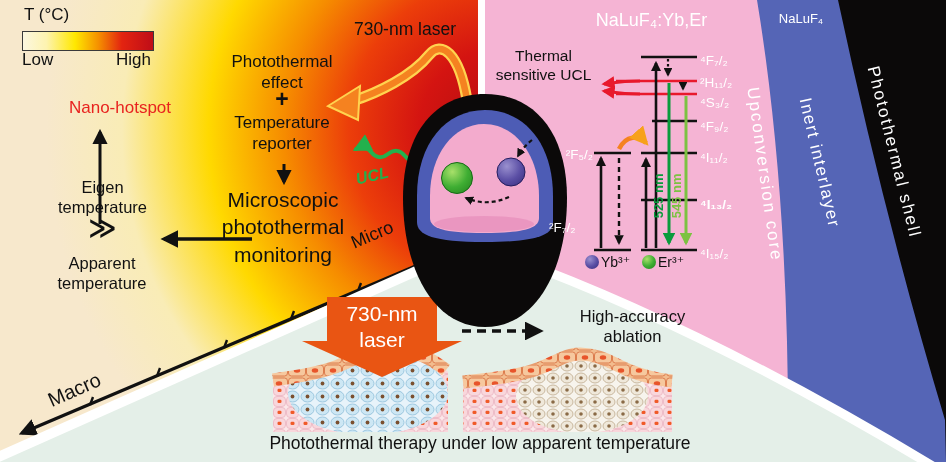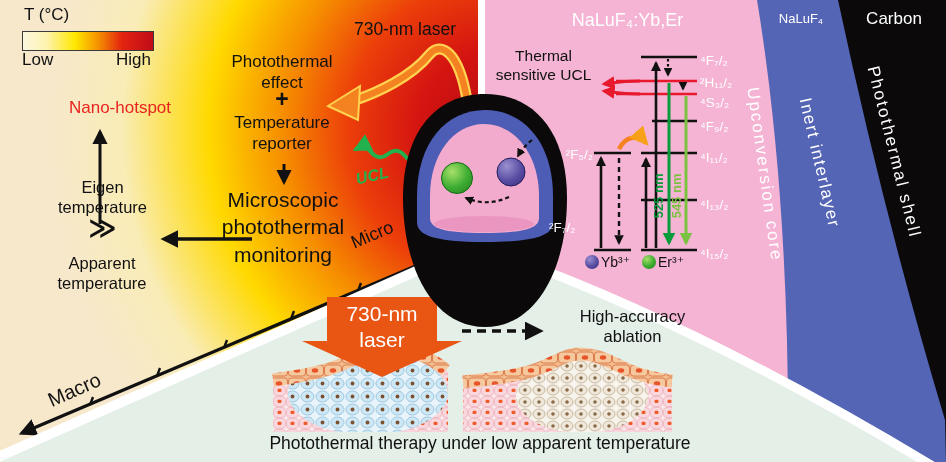--- a/index.html
+++ b/index.html
@@ -203,44 +203,43 @@
   <div class="txt c" style="left:207px;top:113px;width:150px;font-size:17px;">Temperature
 reporter</div>
   <div class="txt c" style="left:203px;top:186px;width:160px;font-size:21px;line-height:1.3;">Microscopic
 photothermal
 monitoring</div>
 
   <div class="txt rot" style="left:348px;top:234px;font-size:18px;transform:rotate(-23deg);">Micro</div>
   <div class="txt rot" style="left:44px;top:390px;font-size:20px;transform:rotate(-24deg);">Macro</div>
   <div class="txt rot" style="left:354px;top:170px;font-size:16px;font-style:italic;font-weight:bold;color:var(--ucl-green);transform:rotate(-13deg);">UCL</div>
 
-  <div class="txt c w" style="left:545px;top:10px;width:165px;font-size:18px;">NaLuF₄:Yb,Er</div>
+  <div class="txt c w" style="left:569px;top:10px;width:165px;font-size:18px;">NaLuF₄:Yb,Er</div>
   <div class="txt c" style="left:486px;top:47px;width:115px;font-size:15.5px;">Thermal
 sensitive UCL</div>
 
   <div class="txt vert" style="left: 614px; top: 188px; width: 90px; color: rgb(10, 155, 60);">525 nm</div>
   <div class="txt vert" style="left: 632px; top: 188px; width: 90px; color: rgb(124, 194, 66);">545 nm</div>
   <div class="txt" style="left:601px;top:254px;font-size:14px;">Yb³⁺</div>
   <div class="txt" style="left:658px;top:254px;font-size:14px;">Er³⁺</div>
 
   <div class="txt bandlabel rot" style="left:762px;top:86px;transform:rotate(82deg);">Upconversion core</div>
   <div class="txt c w" style="left:760px;top:11px;width:82px;font-size:13px;">NaLuF₄</div>
   <div class="txt bandlabel rot" style="left:814px;top:96px;transform:rotate(77deg);letter-spacing:1.5px;">Inert interlayer</div>
-  <div class="txt c w" style="left:850px;top:9px;width:88px;font-size:17px;">Carbon</div>
   <div class="txt bandlabel rot" style="left:882px;top:64px;transform:rotate(76deg);">Photothermal shell</div>
 
   <div class="txt c w" style="left:327px;top:301px;width:110px;font-size:21px;">730-nm
 laser</div>
   <div class="txt c" style="left:200px;top:433px;width:560px;font-size:17.5px;">Photothermal therapy under low apparent temperature</div>
   <div class="txt c" style="left:555px;top:306px;width:155px;font-size:16.5px;">High-accuracy
 ablation</div>
 <div class="lvl" style="left: 700px; top: 53px;">⁴F₇/₂</div>
       <div class="lvl" style="left: 700px; top: 75px;">²H₁₁/₂</div>
       <div class="lvl" style="left: 700px; top: 95px;">⁴S₃/₂</div>
       <div class="lvl" style="left: 700px; top: 119px;">⁴F₉/₂</div>
       <div class="lvl" style="left: 700px; top: 150px;">⁴I₁₁/₂</div>
-      <div class="lvl" style="left: 700px; top: 197px;">⁴I₁₃/₂</div>
+      <div class="lvl" style="left: 700px; top: 197px; font-weight: bold;">⁴I₁₃/₂</div>
       <div class="lvl" style="left: 700px; top: 246px;">⁴I₁₅/₂</div>
       <div class="lvl" style="left: 549px; top: 147px; width: 44px; text-align: right;">²F₅/₂</div>
       <div class="lvl" style="left: 549px; top: 220px; width: 44px; ">²F₇/₂</div>
     </div>
 
 </div>
 
 </body></html>

